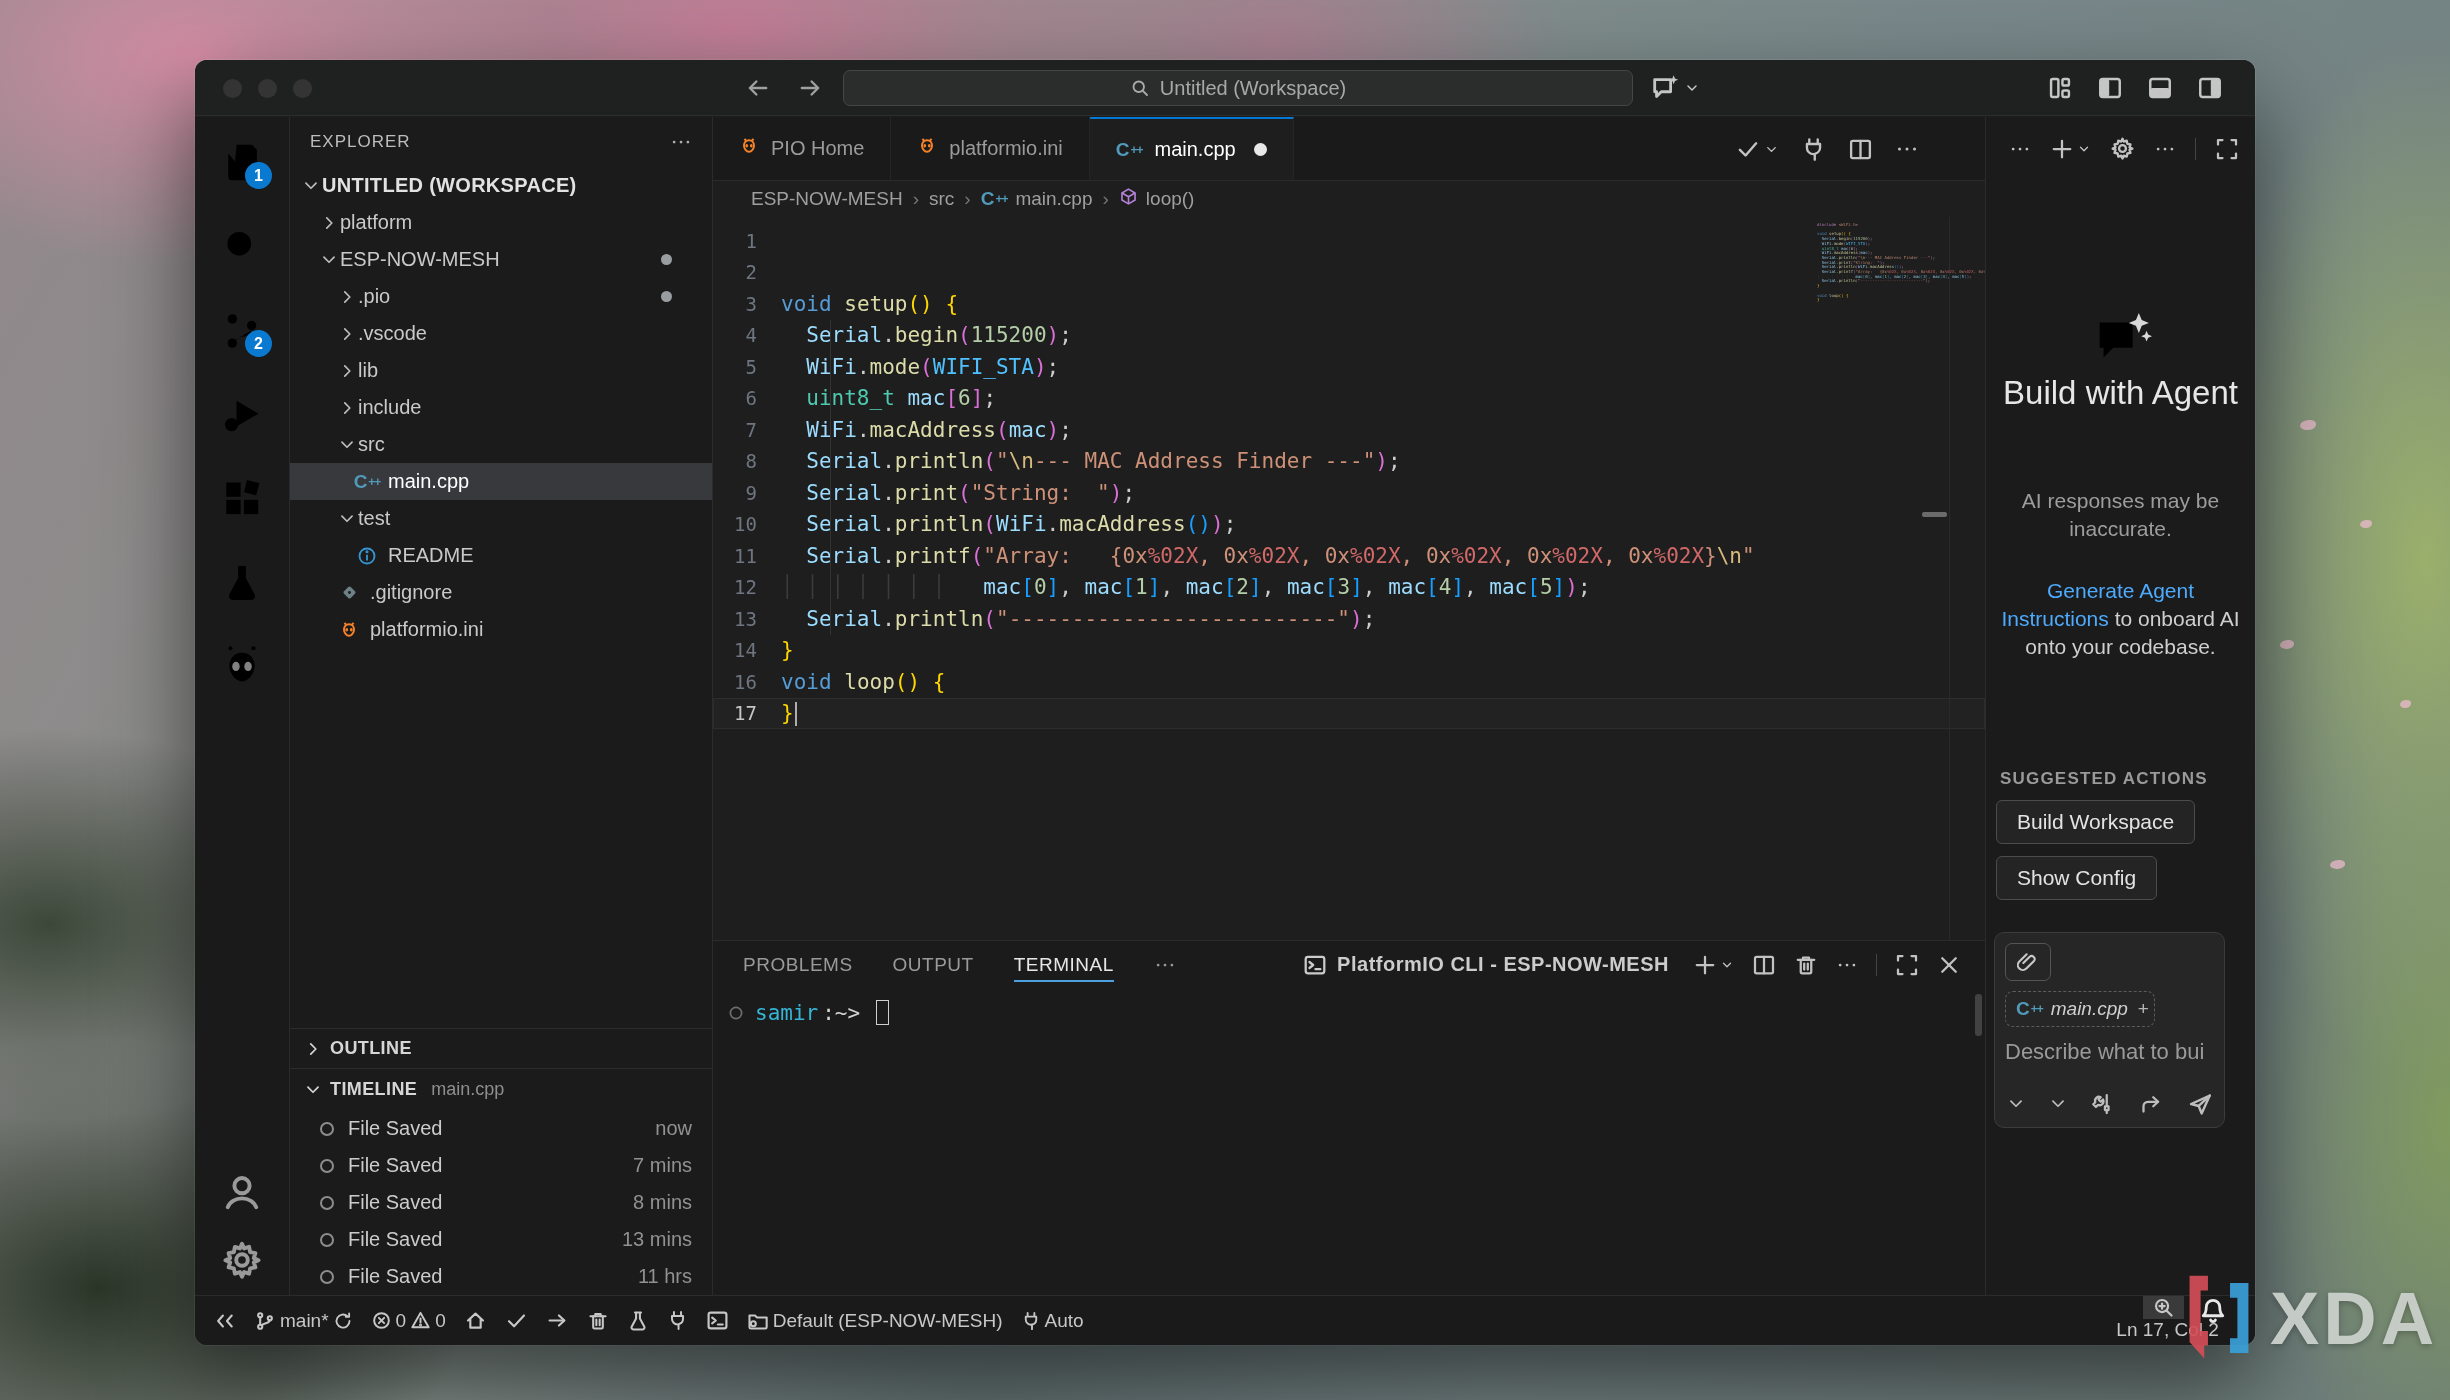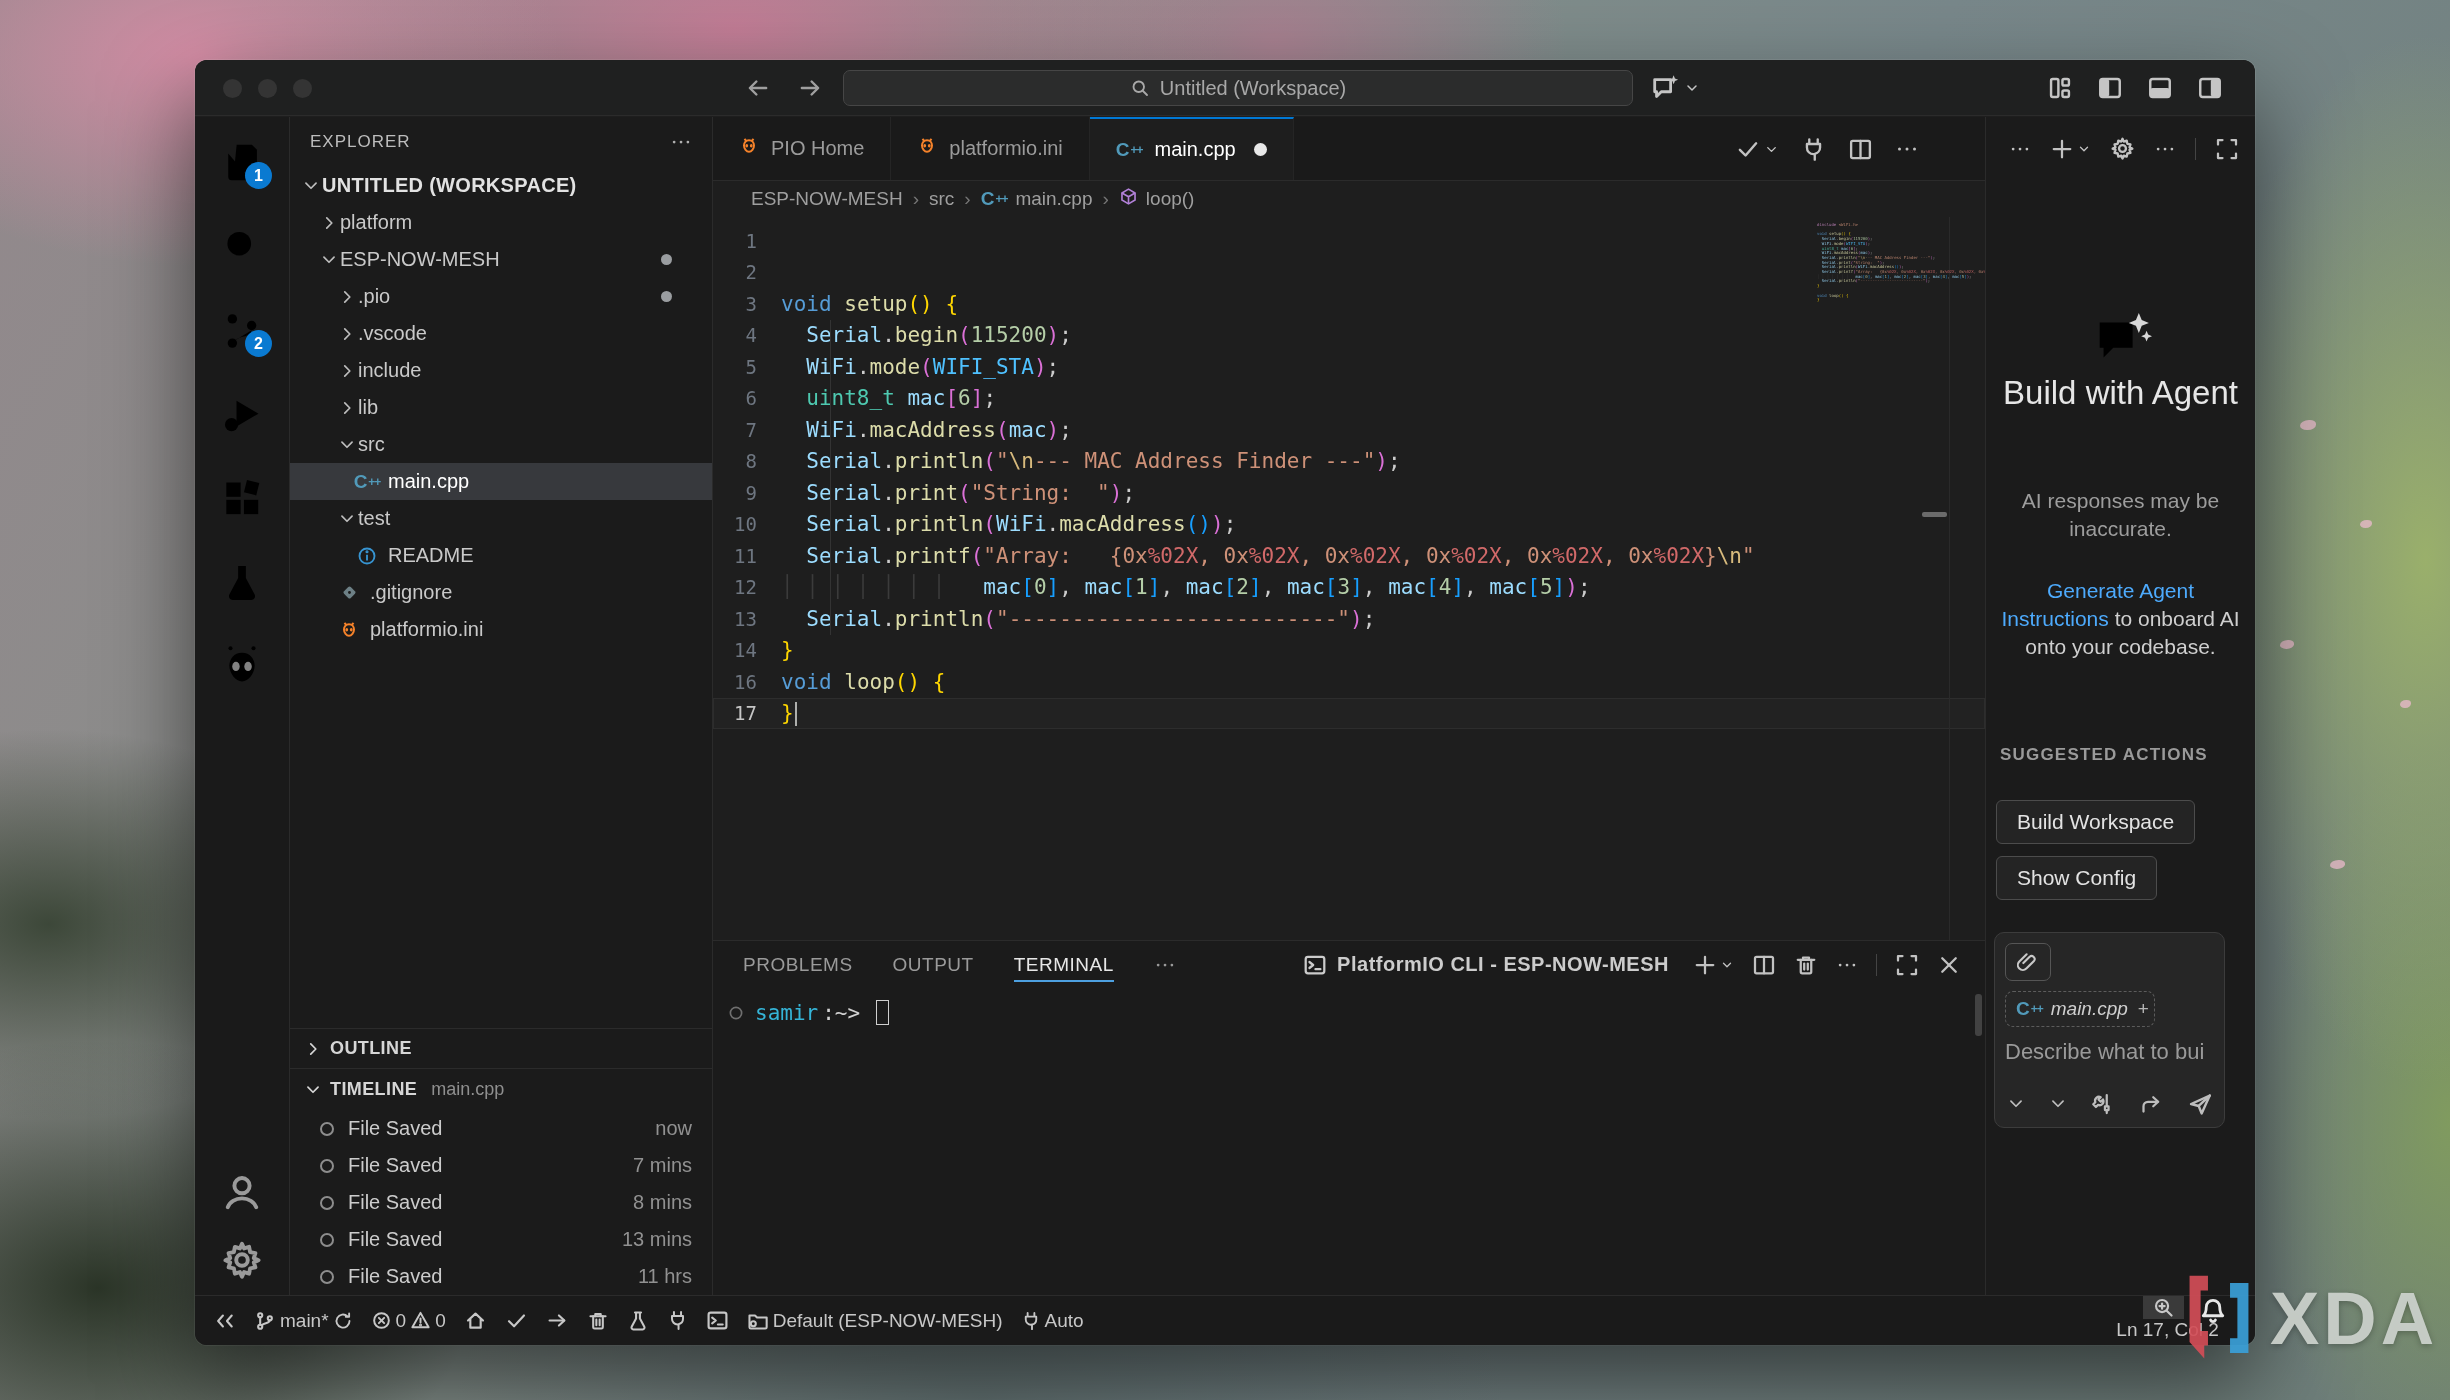--- a/index.html
+++ b/index.html
@@ -96,21 +96,21 @@
   .tcursor { display:inline-block; width:13px; height:25px; border:1.5px solid #cfcfcf; margin-left:6px; vertical-align:middle; }
   .pscroll { position:absolute; right:3px; top:6px; width:7px; height:42px; background:#424242; border-radius:3px; }
 
   .chat { width:270px; background:#1b1b1b; border-left:1px solid #2b2b2b; position:relative; font-size:21px; }
   .chat-head { height:64px; display:flex; align-items:center; justify-content:flex-end; gap:19px; padding-right:16px; color:#c2c2c2; border-bottom:1px solid transparent; }
   .chat-big-ic { position:absolute; top:192px; left:50%; transform:translateX(-50%); color:#d8d8d8; }
   .chat-title { position:absolute; top:255px; left:0; right:0; text-align:center; color:#e6e6e6; font-size:33px; line-height:42px; }
   .chat-sub { position:absolute; top:370px; left:24px; right:24px; text-align:center; color:#9d9d9d; font-size:21px; line-height:28px; }
   .chat-link { position:absolute; top:460px; left:14px; right:14px; text-align:center; color:#cfcfcf; font-size:21px; line-height:28px; }
   .chat-link a { color:#4daafc; text-decoration:none; }
-  .sug-title { position:absolute; top:628px; left:14px; color:#9a9a9a; font-size:17px; letter-spacing:1.2px; font-weight:bold; }
+  .sug-title { position:absolute; top:652px; left:14px; color:#9a9a9a; font-size:17px; letter-spacing:1.2px; font-weight:bold; }
   .sug-btn { position:absolute; left:10px; height:44px; padding:0 20px; display:flex; align-items:center; background:#242424; border:1px solid #4c4c4c; border-radius:6px; color:#e3e3e3; font-size:21px; }
   .inputbox { position:absolute; left:8px; right:30px; top:815px; height:196px; background:#262626; border:1px solid #3c3c3c; border-radius:10px; padding:10px; overflow:hidden; }
   .attach { width:46px; height:38px; border:1px solid #555; border-radius:7px; display:flex; align-items:center; justify-content:center; color:#c8c8c8; }
   .chip { margin-top:10px; width:150px; height:36px; border:1px dashed #5c5c5c; border-radius:8px; display:flex; align-items:center; gap:8px; padding:0 10px; color:#cfcfcf; font-size:19px; }
   .chip .lbl { font-style:italic; }
   .chip .plus { color:#b5b5b5; margin-left:2px; }
   .ibx-ph { margin-top:12px; color:#9a9a9a; font-size:22px; white-space:nowrap; }
   .ibx-icons { position:absolute; bottom:10px; left:12px; right:12px; display:flex; align-items:center; gap:24px; color:#bdbdbd; }
   .ibx-icons .send { margin-left:auto; }
 
@@ -339,29 +339,29 @@
               </svg>
             </span>
             <span>.vscode</span>
           </div>
           <div class="trow" style="padding-left: 46px;">
             <span class="chev">
               <svg width="18" height="18" viewBox="0 0 16 16" style="stroke:currentColor;fill:none;stroke-width:1.5;stroke-linecap:round;stroke-linejoin:round;">
                 <polyline points="6,3.5 10.5,8 6,12.5"></polyline>
               </svg>
             </span>
-            <span>include</span>
+            <span>lib</span>
           </div>
           <div class="trow" style="padding-left: 46px;">
             <span class="chev">
               <svg width="18" height="18" viewBox="0 0 16 16" style="stroke:currentColor;fill:none;stroke-width:1.5;stroke-linecap:round;stroke-linejoin:round;">
                 <polyline points="6,3.5 10.5,8 6,12.5"></polyline>
               </svg>
             </span>
-            <span>lib</span>
+            <span>include</span>
           </div>
           <div class="trow" style="padding-left: 46px;">
             <span class="chev">
               <svg width="18" height="18" viewBox="0 0 16 16" style="stroke:currentColor;fill:none;stroke-width:1.5;stroke-linecap:round;stroke-linejoin:round;">
                 <polyline points="3.5,5.5 8,10 12.5,5.5"></polyline>
               </svg>
             </span>
             <span>src</span>
           </div>
           <div class="trow sel" style="padding-left: 64px;">

